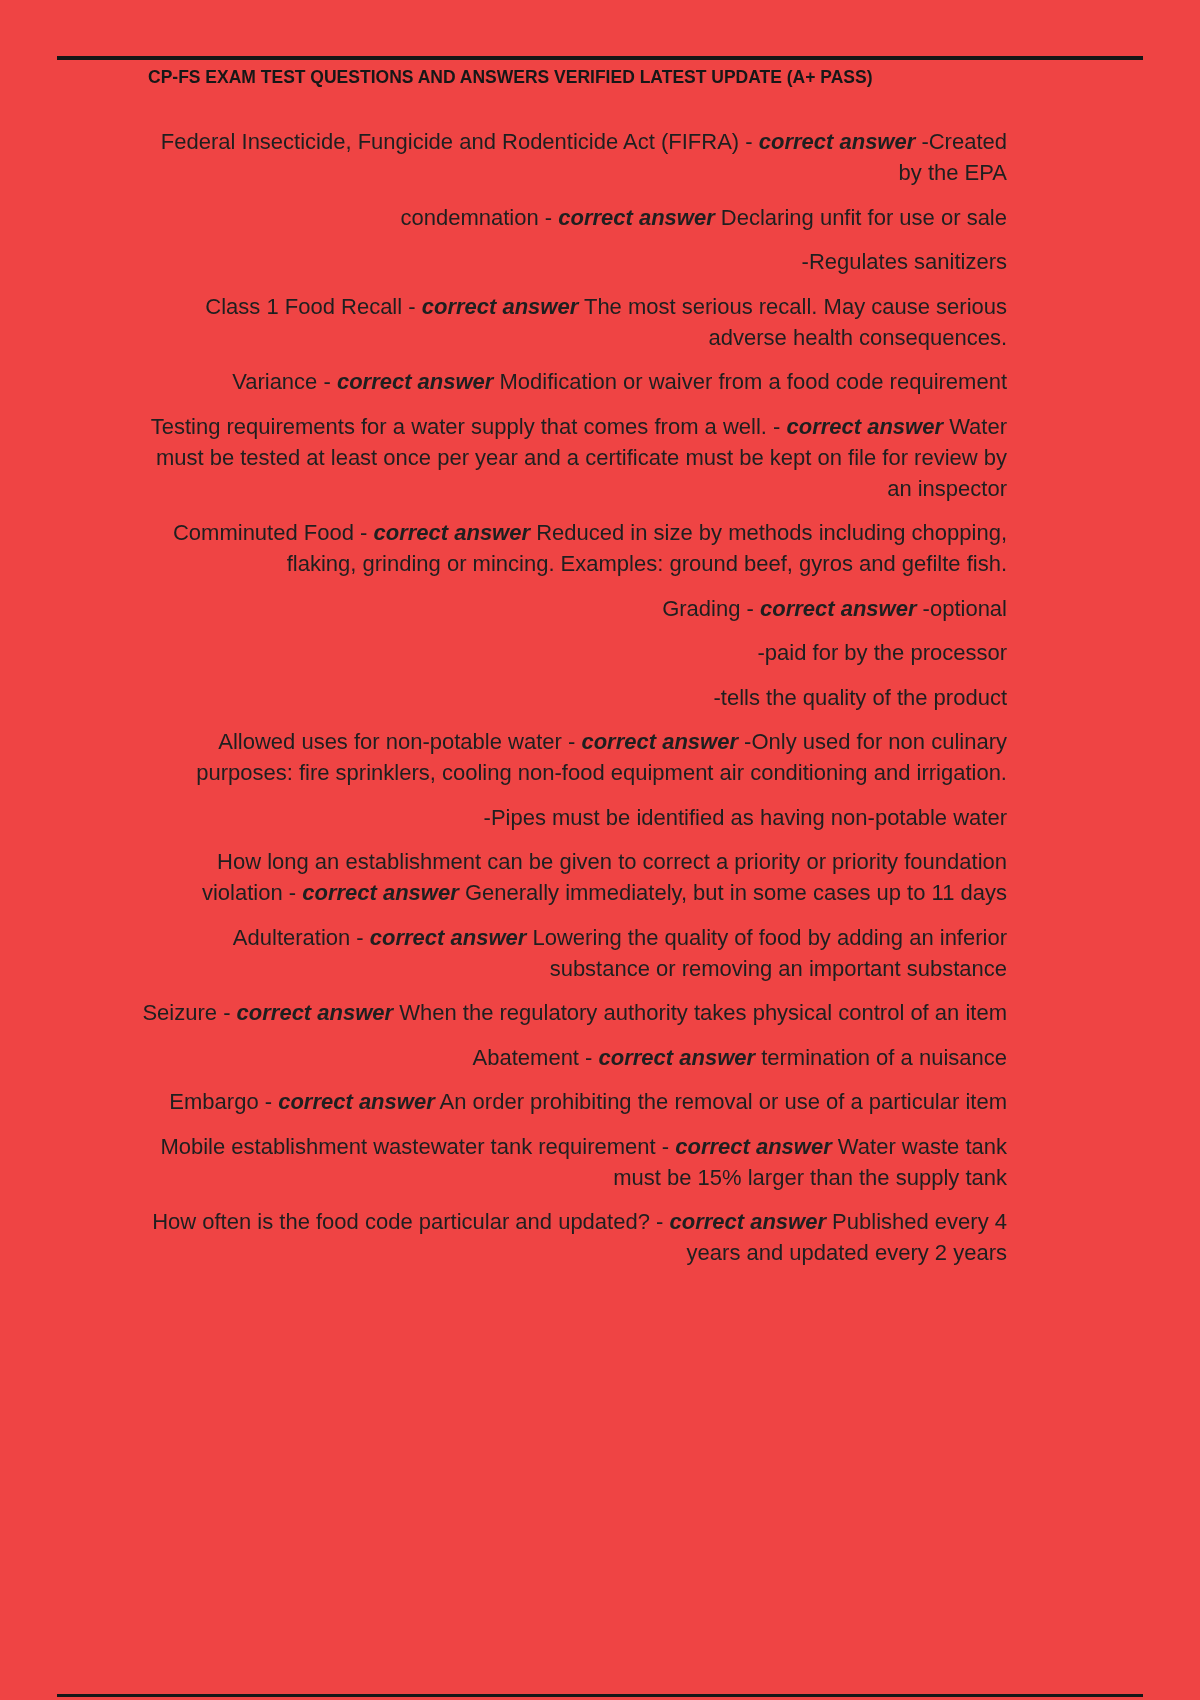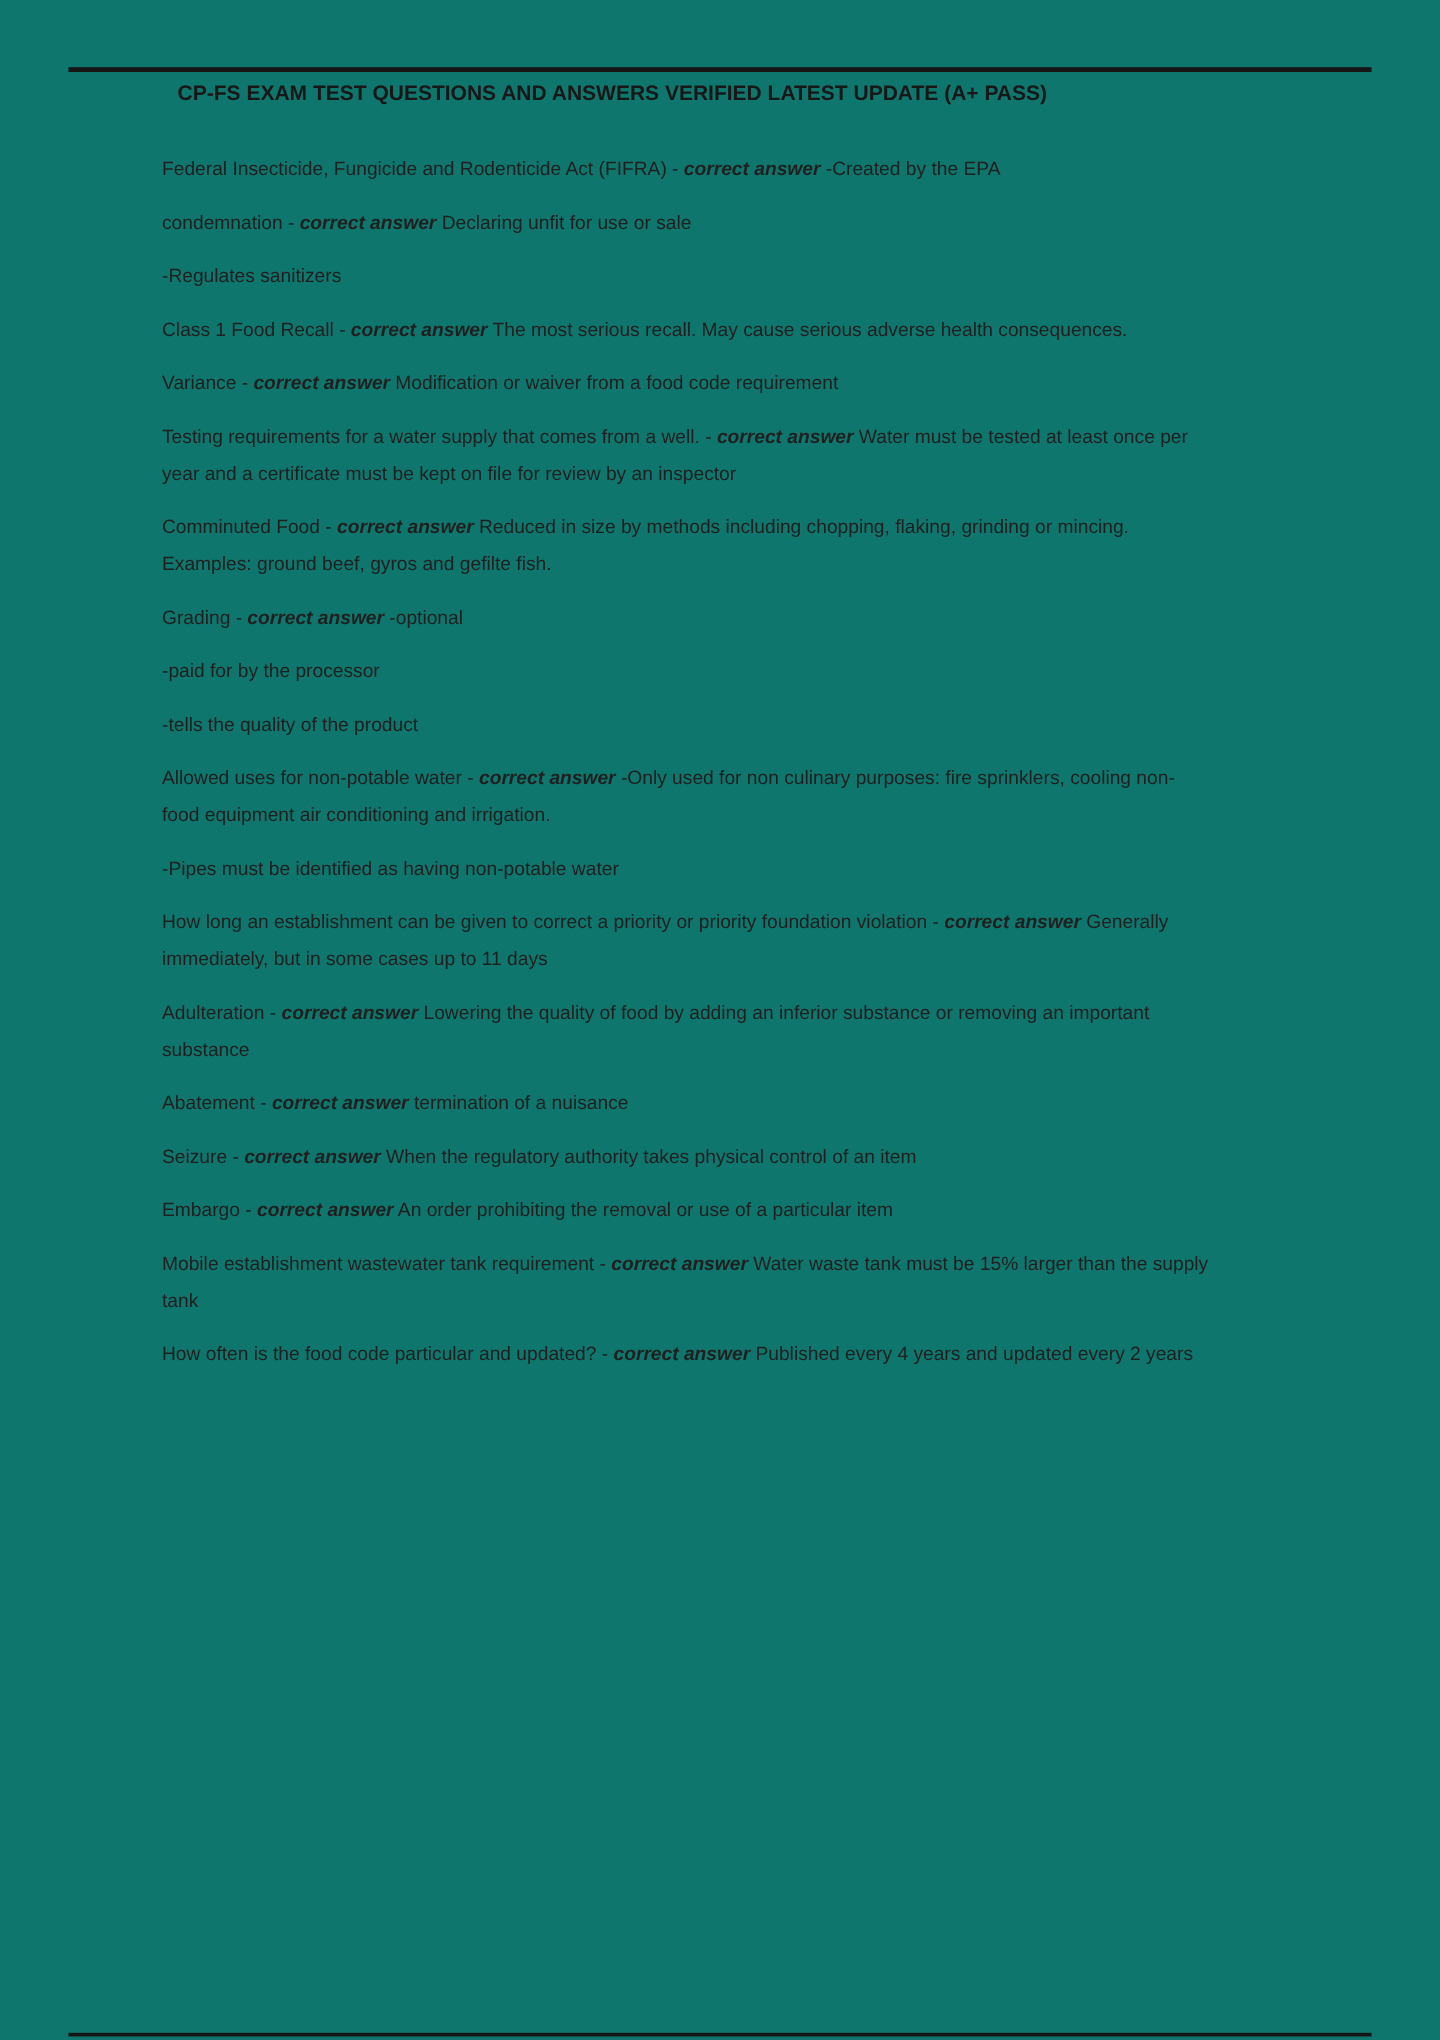--- a/index.html
+++ b/index.html
@@ -4,21 +4,21 @@
 <style>
   html, body {
     margin: 0;
     padding: 0;
     background: #ffffff;
   }
   .page {
     position: relative;
     width: 1200px;
     height: 1700px;
-    background: #0f766e;
+    background: #ef4444;
     font-family: "Liberation Sans", sans-serif;
     color: #1c1c1c;
     overflow: hidden;
   }
   .rule {
     position: absolute;
     left: 57px;
     width: 1086px;
     border: none;
     margin: 0;
@@ -37,23 +37,24 @@
     white-space: nowrap;
   }
   .doc-body {
     position: absolute;
     left: 135px;
     top: 126px;
     width: 872px;
   }
   .qa-paragraph {
     margin: 0 0 13.5px 0;
-    font-size: 16px;
+    font-size: 22px;
     line-height: 31px;
     color: #1f1f1f;
+    text-align: right;
   }
   .qa-marker {
     font-weight: bold;
     font-style: italic;
   }
 </style>
 </head>
 <body>
 
 <div class="page">
@@ -82,23 +83,23 @@
   <p class="qa-paragraph"><span class="qa-before">-tells the quality of the product</span></p>
 
   <p class="qa-paragraph"><span class="qa-before">Allowed uses for non-potable water - </span><span class="qa-marker">correct answer</span><span class="qa-after"> -Only used for non culinary purposes: fire sprinklers, cooling non-food equipment air conditioning and irrigation.</span></p>
 
   <p class="qa-paragraph"><span class="qa-before">-Pipes must be identified as having non-potable water</span></p>
 
   <p class="qa-paragraph"><span class="qa-before">How long an establishment can be given to correct a priority or priority foundation violation - </span><span class="qa-marker">correct answer</span><span class="qa-after"> Generally immediately, but in some cases up to 11 days</span></p>
 
   <p class="qa-paragraph"><span class="qa-before">Adulteration - </span><span class="qa-marker">correct answer</span><span class="qa-after"> Lowering the quality of food by adding an inferior substance or removing an important substance</span></p>
 
+  <p class="qa-paragraph"><span class="qa-before">Seizure - </span><span class="qa-marker">correct answer</span><span class="qa-after"> When the regulatory authority takes physical control of an item</span></p>
+
   <p class="qa-paragraph"><span class="qa-before">Abatement - </span><span class="qa-marker">correct answer</span><span class="qa-after"> termination of a nuisance</span></p>
-
-  <p class="qa-paragraph"><span class="qa-before">Seizure - </span><span class="qa-marker">correct answer</span><span class="qa-after"> When the regulatory authority takes physical control of an item</span></p>
 
   <p class="qa-paragraph"><span class="qa-before">Embargo - </span><span class="qa-marker">correct answer</span><span class="qa-after"> An order prohibiting the removal or use of a particular item</span></p>
 
   <p class="qa-paragraph"><span class="qa-before">Mobile establishment wastewater tank requirement - </span><span class="qa-marker">correct answer</span><span class="qa-after"> Water waste tank must be 15% larger than the supply tank</span></p>
 
   <p class="qa-paragraph"><span class="qa-before">How often is the food code particular and updated? - </span><span class="qa-marker">correct answer</span><span class="qa-after"> Published every 4 years and updated every 2 years</span></p>
 </div>
   <hr class="rule rule-bottom">
 </div>
 

